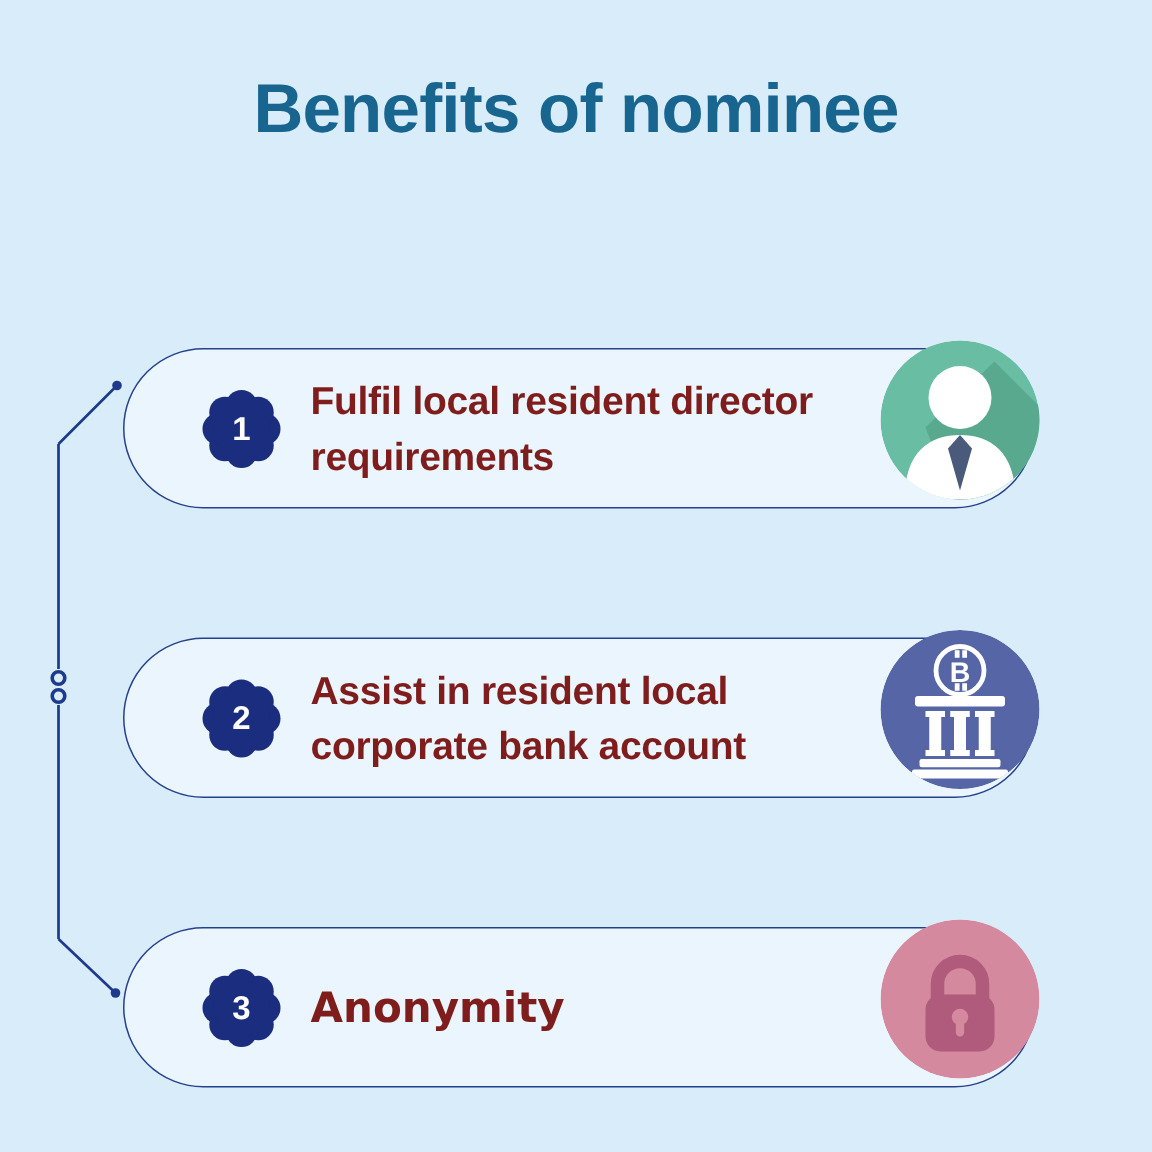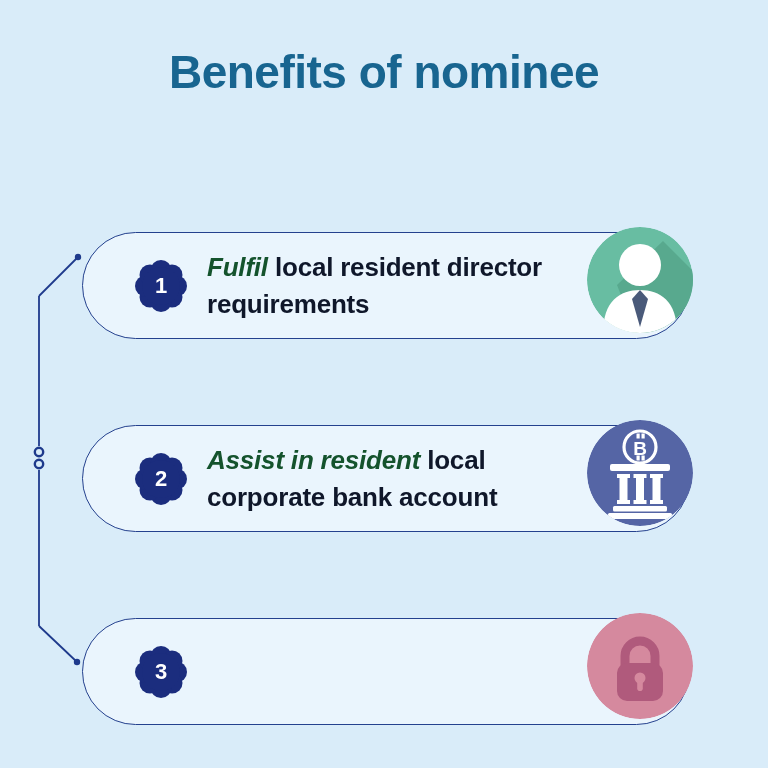--- a/index.html
+++ b/index.html
@@ -49,22 +49,22 @@
     color:#ffffff;font-weight:700;font-size:22px;
   }
 
   .card-text{
     max-width:392px;
     font-weight:700;
     font-size:26px;
     line-height:1.42;
     letter-spacing:-0.2px;
   }
-  .lead{color:#14532d;font-style:italic;}
-  .rest{color:#0f172a;}
+  .lead{color:#7f1d1d;}
+  .rest{color:#7f1d1d;}
   .card-3 .card-text{
     font-family:"DejaVu Sans",sans-serif;
     font-weight:600;font-size:28px;letter-spacing:0;
   }
 
   .icon-circle{
     position:absolute;
     right:-4px;top:-6px;
     width:106px;height:106px;
   }
@@ -187,20 +187,23 @@
             <circle cx="17" cy="39" r="10.5"></circle>
           <circle cx="12.5" cy="28" r="10.5"></circle>
             <circle cx="17" cy="17" r="10.5"></circle>
           <circle cx="28" cy="12.5" r="10.5"></circle>
             <circle cx="39" cy="17" r="10.5"></circle>
           <circle cx="28" cy="28" r="19"></circle>
         </g>
       </svg>
       <span class="badge-num">3</span>
     </div>
+    <div class="card-text">
+      <span class="lead"></span><span class="rest">Anonymity</span>
+    </div>
     <svg class="icon-circle" viewBox="0 0 106 106">
       <defs>
           <clipPath id="clip3">
             <circle cx="53" cy="53" r="53"></circle>
           </clipPath>
         </defs>
       <g clip-path="url(#clip3)">
         <circle cx="53" cy="53" r="53" fill="#d5899e"></circle>
         <path d="M38,54 v-11 a15,15 0 0 1 30,0 v11" fill="none" stroke="#b05a7c" stroke-width="9" stroke-linecap="round"></path>
         <rect x="30" y="50" width="46" height="38" rx="10" fill="#b05a7c"></rect>

